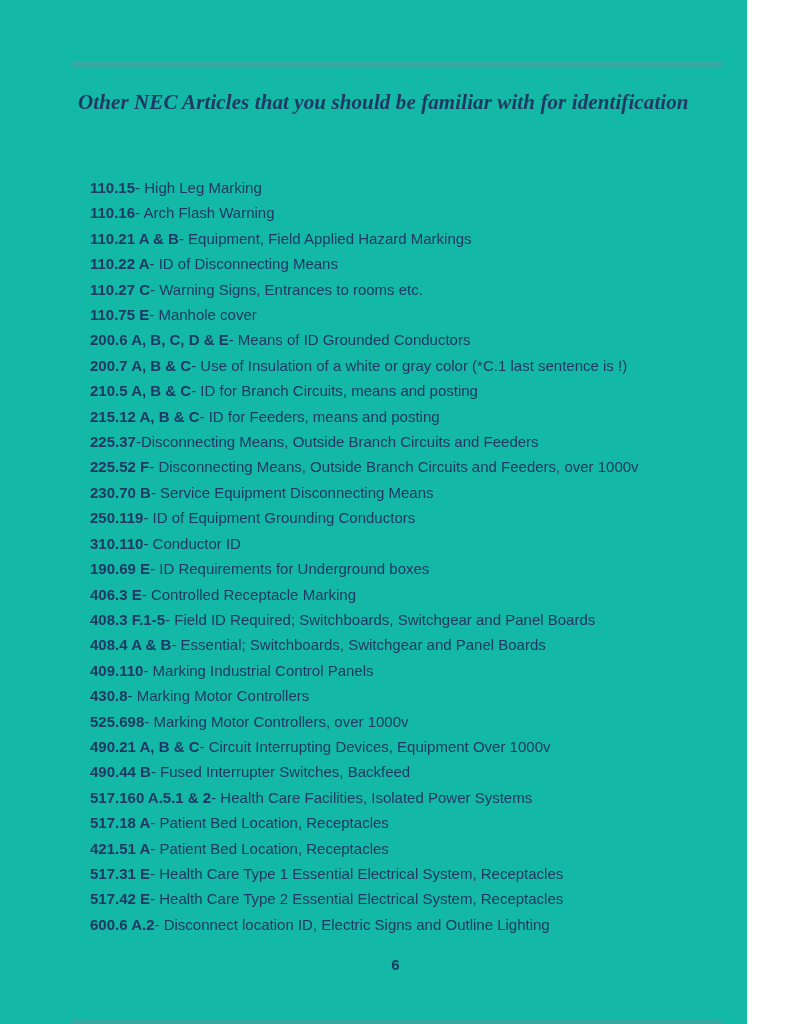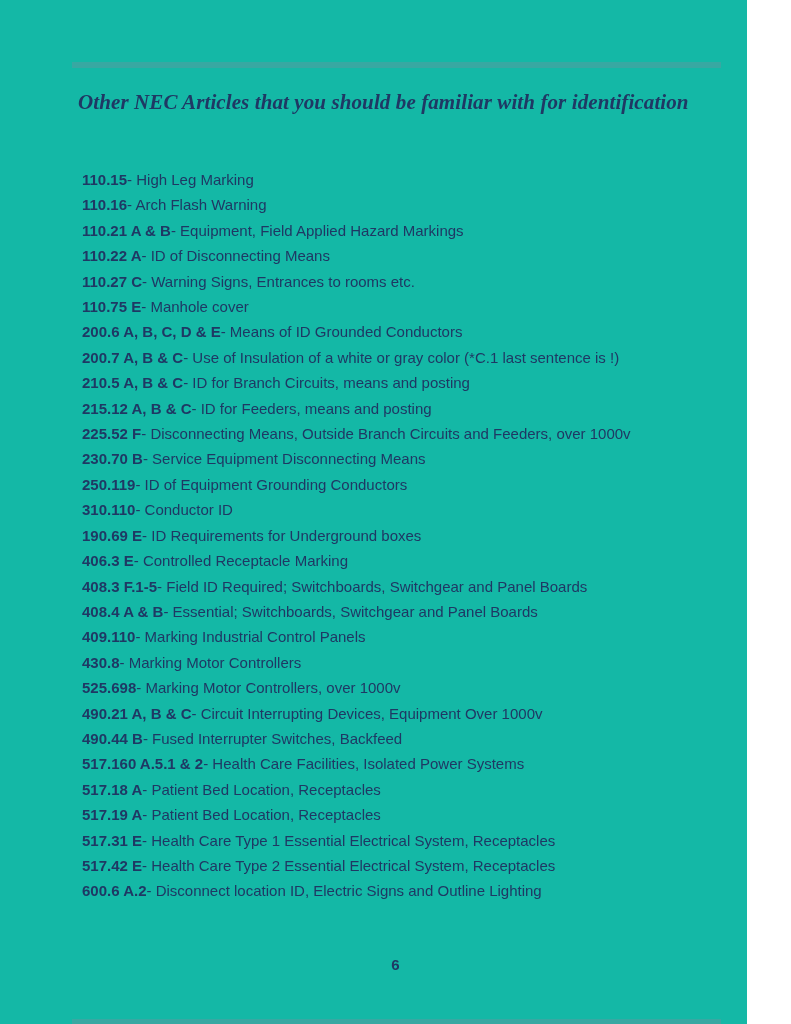--- a/index.html
+++ b/index.html
@@ -34,21 +34,21 @@
     font-weight: 700;
     font-size: 21px;
     color: #1F3864;
     white-space: nowrap;
     letter-spacing: 0.1px;
   }
   .article-list {
     position: absolute;
     left: 78px;
     top: 163px;
-    margin: 4px;
+    margin: 12px;
     padding: 0;
     list-style: none;
   }
   .article-row {
     font-size: 15px;
     line-height: 25.4px;
     white-space: nowrap;
     color: #1F3864;
   }
   .article-ref {
@@ -88,20 +88,21 @@
   <li class="article-row"><span class="article-ref">110.75 E</span><span class="article-desc">- Manhole cover</span></li>
 
   <li class="article-row"><span class="article-ref">200.6 A, B, C, D &amp; E</span><span class="article-desc">- Means of ID Grounded Conductors</span></li>
 
   <li class="article-row"><span class="article-ref">200.7 A, B &amp; C</span><span class="article-desc">- Use of Insulation of a white or gray color (*C.1 last sentence is !)</span></li>
 
   <li class="article-row"><span class="article-ref">210.5 A, B &amp; C</span><span class="article-desc">- ID for Branch Circuits, means and posting</span></li>
 
   <li class="article-row"><span class="article-ref">215.12 A, B &amp; C</span><span class="article-desc">- ID for Feeders, means and posting</span></li>
 
+  <li class="article-row"><span class="article-ref">225.37</span><span class="article-desc">-Disconnecting Means, Outside Branch Circuits and Feeders</span></li>
 
   <li class="article-row"><span class="article-ref">225.52 F</span><span class="article-desc">- Disconnecting Means, Outside Branch Circuits and Feeders, over 1000v</span></li>
 
 
   <li class="article-row"><span class="article-ref">230.70 B</span><span class="article-desc">- Service Equipment Disconnecting Means</span></li>
 
   <li class="article-row"><span class="article-ref">250.119</span><span class="article-desc">- ID of Equipment Grounding Conductors</span></li>
 
   <li class="article-row"><span class="article-ref">310.110</span><span class="article-desc">- Conductor ID</span></li>
 
@@ -120,21 +121,21 @@
   <li class="article-row"><span class="article-ref">525.698</span><span class="article-desc">- Marking Motor Controllers, over 1000v</span></li>
 
   <li class="article-row"><span class="article-ref">490.21 A, B &amp; C</span><span class="article-desc">- Circuit Interrupting Devices, Equipment Over 1000v</span></li>
 
   <li class="article-row"><span class="article-ref">490.44 B</span><span class="article-desc">- Fused Interrupter Switches, Backfeed</span></li>
 
   <li class="article-row"><span class="article-ref">517.160 A.5.1 &amp; 2</span><span class="article-desc">- Health Care Facilities, Isolated Power Systems</span></li>
 
   <li class="article-row"><span class="article-ref">517.18 A</span><span class="article-desc">- Patient Bed Location, Receptacles</span></li>
 
-  <li class="article-row"><span class="article-ref">517.19 A</span><span class="article-desc">- Patient Bed Location, Receptacles</span></li>
+  <li class="article-row"><span class="article-ref">421.51 A</span><span class="article-desc">- Patient Bed Location, Receptacles</span></li>
 
   <li class="article-row"><span class="article-ref">517.31 E</span><span class="article-desc">- Health Care Type 1 Essential Electrical System, Receptacles</span></li>
 
   <li class="article-row"><span class="article-ref">517.42 E</span><span class="article-desc">- Health Care Type 2 Essential Electrical System, Receptacles</span></li>
 
   <li class="article-row"><span class="article-ref">600.6 A.2</span><span class="article-desc">- Disconnect location ID, Electric Signs and Outline Lighting</span></li>
 </ul>
 
   <div class="page-number">6</div>
 

